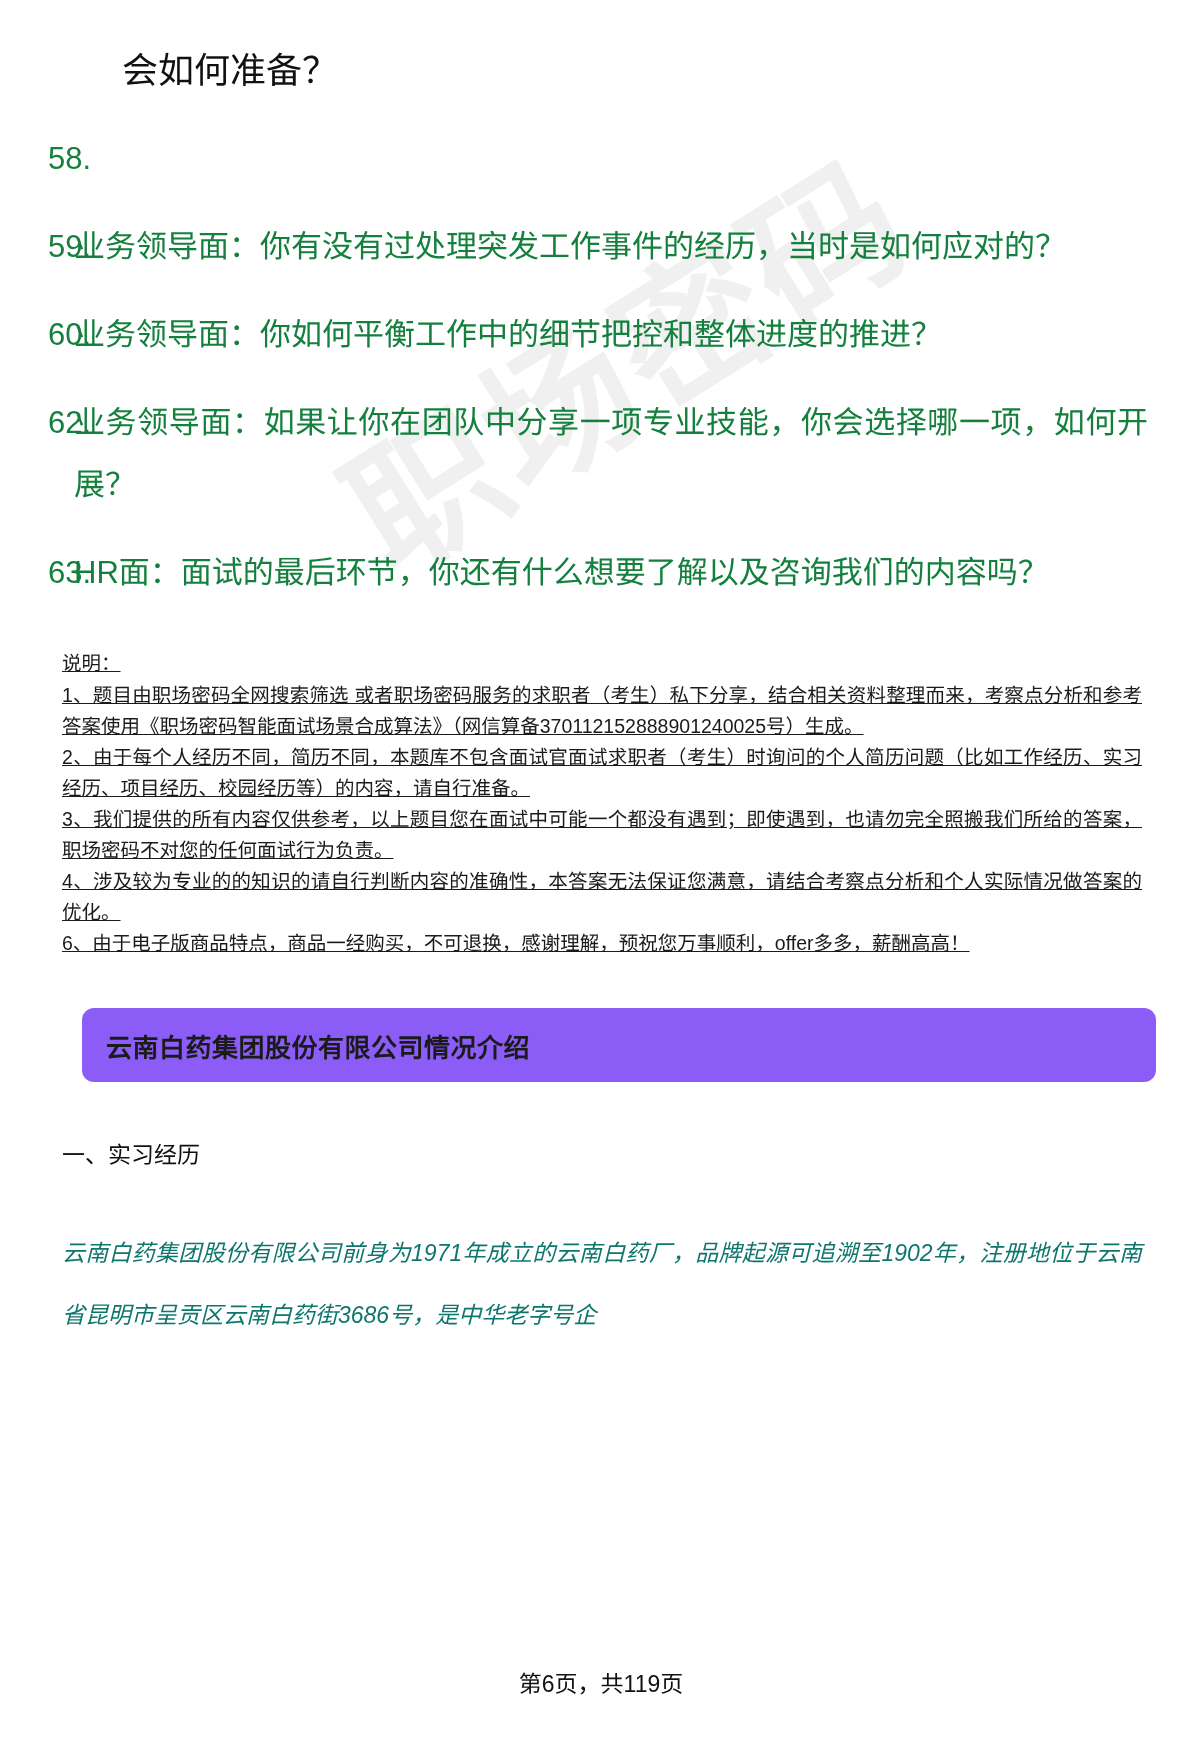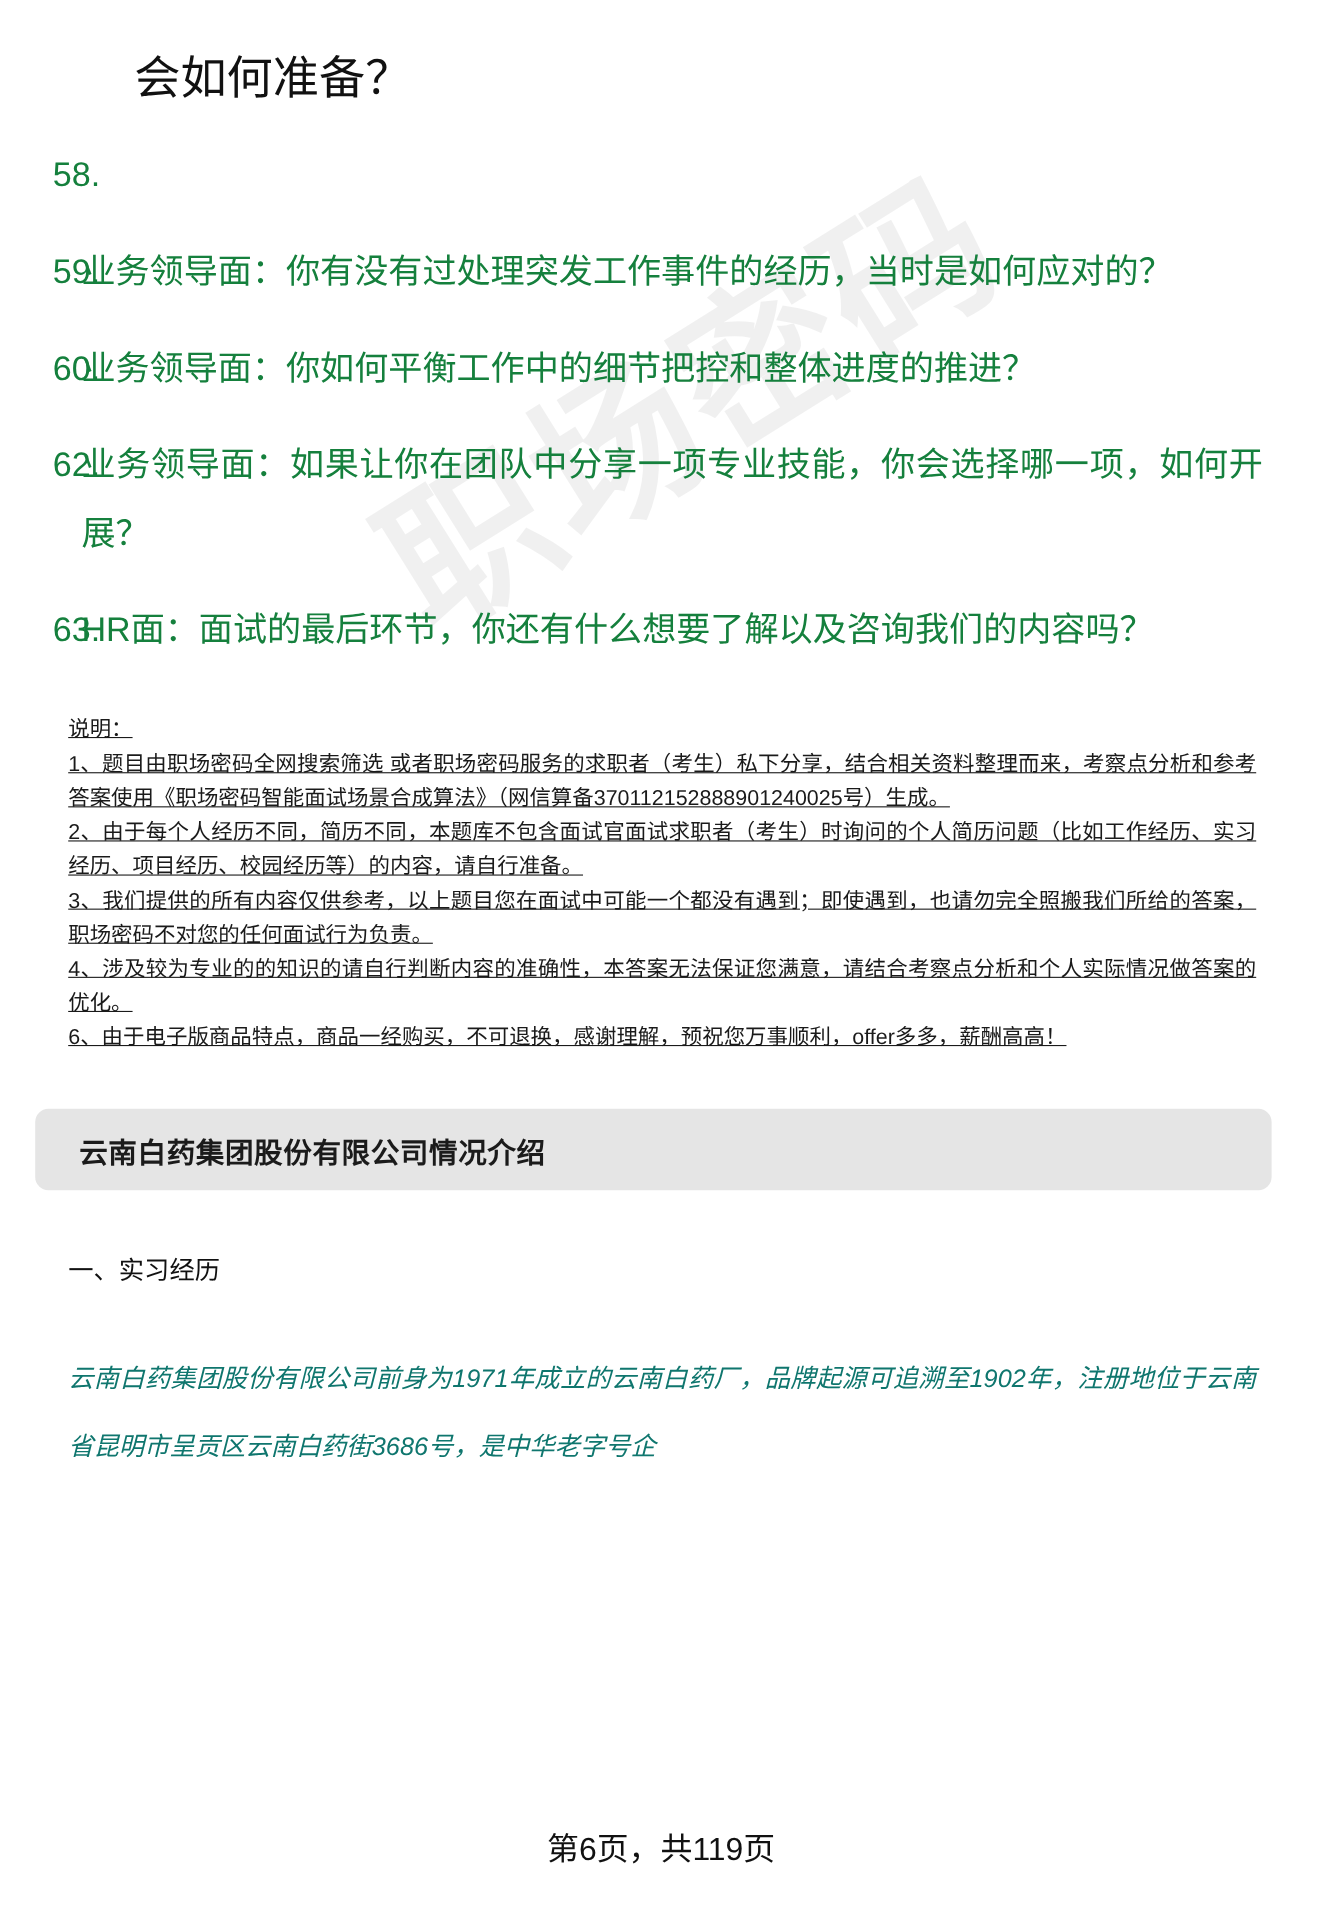--- a/index.html
+++ b/index.html
@@ -48,21 +48,21 @@
   #content {
     position: relative;
     z-index: 1;
     padding: 0;
   }
 
   
   .q-continued {
     margin: 0;
     padding: 0;
-    font-size: 42px;
+    font-size: 36px;
     line-height: 62px;
     color: #111111;
     padding-left: 122px;
     padding-top: 40px;
   }
   .q-list {
     margin: 0;
     padding: 0;
     list-style: none;
   }
@@ -103,27 +103,27 @@
     margin: 0 0 1px 0;
   }
   .note-line {
     margin: 0;
     text-align: justify;
     text-justify: inter-ideograph;
   }
 
   
   .banner {
-    margin: 49px 44px 0 32px;
-    background: #e5e5e5;
+    margin: 49px 44px 0 82px;
+    background: #8b5cf6;
     border-radius: 12px;
     height: 74px;
     display: flex;
     align-items: center;
-    padding-left: 40px;
+    padding-left: 24px;
     box-sizing: border-box;
   }
   .banner-title {
     font-size: 26px;
     font-weight: 700;
     color: #1b1b1b;
     letter-spacing: 0.5px;
   }
 
   
@@ -150,21 +150,21 @@
     font-style: italic;
   }
 
   
   .footer {
     position: absolute;
     left: 2px;
     right: 0;
     bottom: 56px;
     text-align: center;
-    font-size: 29px;
+    font-size: 23px;
     color: #111111;
     z-index: 1;
   }
 </style>
 </head>
 <body>
 
 <div id="page">
 
   <div id="watermark">

